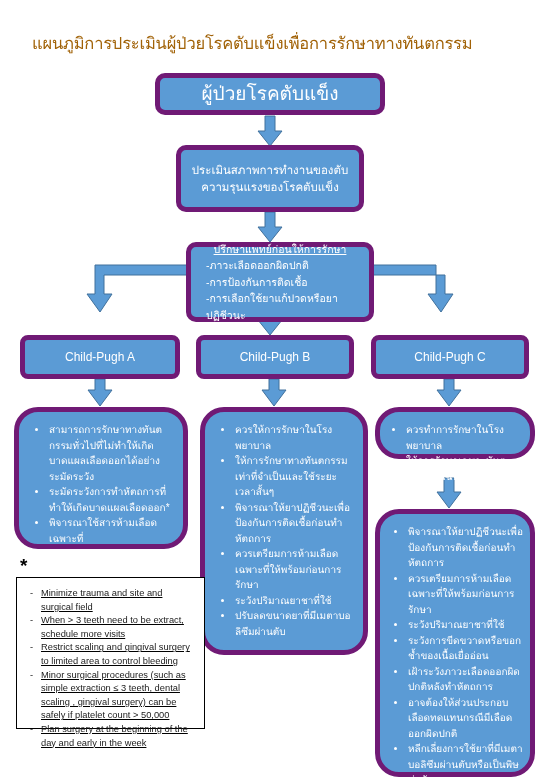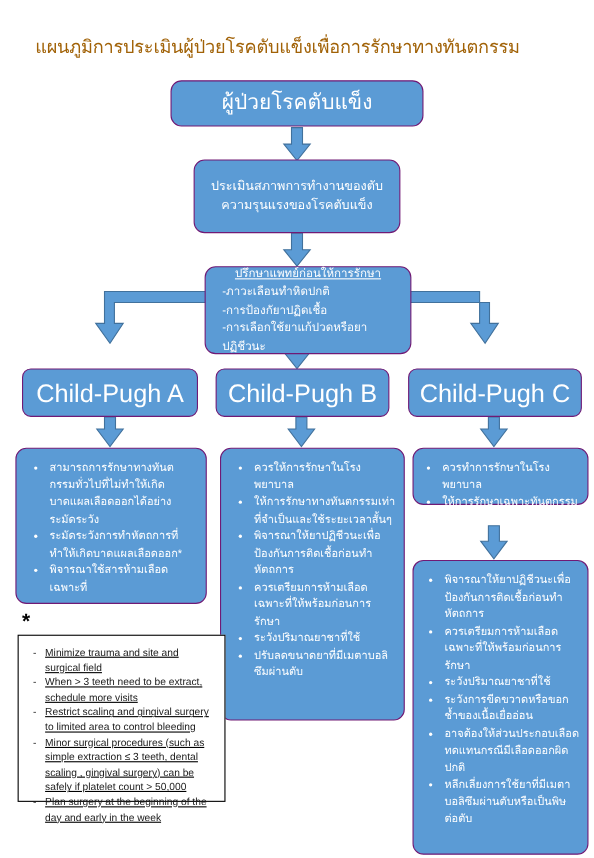--- a/index.html
+++ b/index.html
@@ -31,57 +31,58 @@
     font-size: 16.5px;
     line-height: 20px;
     color: #a16207;
     white-space: nowrap;
     letter-spacing: -0.2px;
   }
 
   
   .box {
     background: #5B9BD5;
-    border: 1px solid #701a75;
+    border: 5px solid #701a75;
     border-radius: 10px;
     color: #ffffff;
     display: flex;
     align-items: center;
     justify-content: center;
     text-align: center;
     padding: 4px 6px;
   }
   .box-heading {
     font-size: 19px;
     line-height: 24px;
   }
   .box-sub {
     font-size: 11.5px;
     line-height: 17px;
   }
   .box-pugh {
-    font-size: 23px;
+    font-size: 12px;
     line-height: 21px;
     border-radius: 8px;
   }
 
   
   .consult-inner {
     width: 100%;
     font-size: 10.5px;
     line-height: 16.5px;
   }
   .consult-head { text-align: center; text-decoration: underline; }
   .consult-list { text-align: left; padding-left: 9px; }
 
   
   .box-list {
     align-items: flex-start;
     justify-content: flex-start;
     padding: 10px 7px 8px 4px;
+    border-radius: 24px;
   }
   ul.blist {
     margin: 0;
     padding: 0 0 0 24px;
     list-style: none;
     width: 100%;
   }
   ul.blist li {
     position: relative;
     font-size: 10px;
@@ -181,22 +182,22 @@
   <div class="abs box box-sub" style="left:176px; top:145px; width:188px; height:67px;">
     <div style="width:100%;">
       <div>ประเมินสภาพการทำงานของตับ</div>
       <div>ความรุนแรงของโรคตับแข็ง</div>
     </div>
   </div>
 
   <div class="abs box" style="left:186px; top:242px; width:188px; height:80px;">
     <div class="consult-inner">
       <div class="consult-head">ปรึกษาแพทย์ก่อนให้การรักษา</div>
-      <div class="consult-list">-ภาวะเลือนทำหิดปกติ</div>
-      <div class="consult-list">-การป้องกัยาปฏิดเชื้อ</div>
+      <div class="consult-list">-ภาวะเลือดออกผิดปกติ</div>
+      <div class="consult-list">-การป้องกันการติดเชื้อ</div>
       <div class="consult-list">-การเลือกใช้ยาแก้ปวดหรือยาปฏิชีวนะ</div>
     </div>
   </div>
 
   <div class="abs box box-pugh" style="left:20px; top:335px; width:160px; height:44px;">
     <span>Child-Pugh A</span>
   </div>
 
   <div class="abs box box-pugh" style="left:196px; top:335px; width:158px; height:44px;">
     <span>Child-Pugh B</span>
@@ -231,20 +232,21 @@
       <li>ให้การรักษาเฉพาะทันตกรรมฉุกเฉิน</li>
     </ul>
   </div>
 
   <div class="abs box box-list" style="left:375px; top:509px; width:160px; height:268px;">
     <ul class="blist" style="padding-left:22px;">
       <li>พิจารณาให้ยาปฏิชีวนะเพื่อป้องกันการติดเชื้อก่อนทำหัตถการ</li>
       <li>ควรเตรียมการห้ามเลือดเฉพาะที่ให้พร้อมก่อนการรักษา</li>
       <li>ระวังปริมาณยาชาที่ใช้</li>
       <li>ระวังการขีดขวาดหรือขอกช้ำของเนื้อเยื่ออ่อน</li>
+      <li>เฝ้าระวังภาวะเลือดออกผิดปกติหลังทำหัตถการ</li>
       <li>อาจต้องให้ส่วนประกอบเลือดทดแทนกรณีมีเลือดออกผิดปกติ</li>
       <li>หลีกเลี่ยงการใช้ยาที่มีเมตาบอลิซึมผ่านตับหรือเป็นพิษต่อตับ</li>
     </ul>
   </div>
 
   <div class="abs asterisk" style="left:20px; top:556px;">*</div>
 
   <div class="abs note-box" style="left:16px; top:577px; width:189px; height:152px;">
     <ul class="nlist">
       <li>Minimize trauma and site and surgical field</li>

